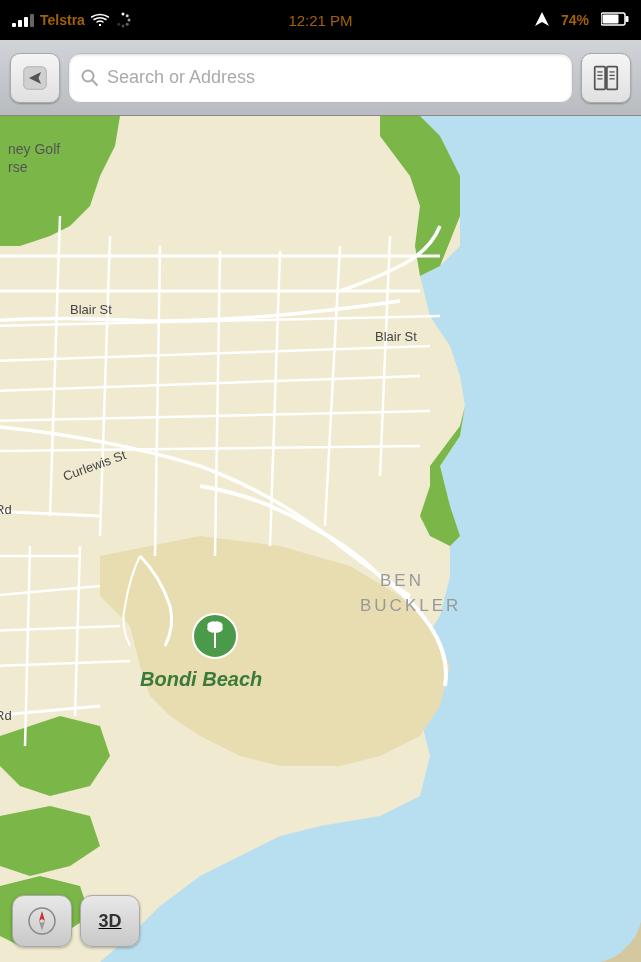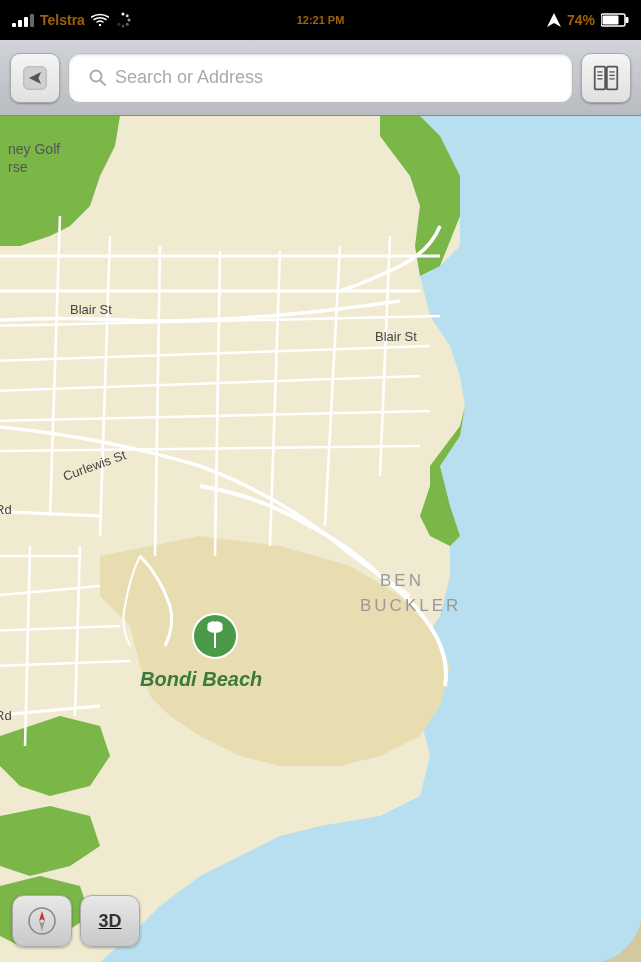--- a/index.html
+++ b/index.html
@@ -22,22 +22,22 @@
       display: flex;
       align-items: center;
       justify-content: space-between;
       padding: 0 12px;
       z-index: 100;
       color: #a16207;
       font-size: 14px;
       font-weight: 600;
     }
     .status-left { display: flex; align-items: center; gap: 6px; }
-    .status-center { position: absolute; left: 50%; transform: translateX(-50%); font-size: 11px; font-weight: 700; }
-    .status-right { display: flex; align-items: center; gap: 6px; }
+    .status-center { position: absolute; left: 50%; transform: translateX(-50%); font-size: 15px; font-weight: 400; }
+    .status-right { display: flex; gap: 12px; }
 
     
     .signal-bars { display: flex; align-items: flex-end; gap: 2px; }
     .signal-bars span { background: #fff; display: block; width: 4px; border-radius: 1px; }
     .signal-bars span:nth-child(1) { height: 4px; }
     .signal-bars span:nth-child(2) { height: 7px; }
     .signal-bars span:nth-child(3) { height: 10px; }
     .signal-bars span:nth-child(4) { height: 13px; opacity: 0.4; }
 
     
@@ -70,21 +70,21 @@
     .toolbar-btn svg { width: 26px; height: 26px; }
 
     .search-bar {
       flex: 1;
       height: 50px;
       background: #fff;
       border: 1px solid #bbb;
       border-radius: 12px;
       display: flex;
       align-items: center;
-      padding: 0 20px;
+      padding: 0 12px;
       gap: 8px;
       box-shadow: inset 0 1px 3px rgba(0,0,0,0.15);
     }
     .search-bar-placeholder {
       color: #aaa;
       font-size: 18px;
       font-weight: 300;
     }
 
     

